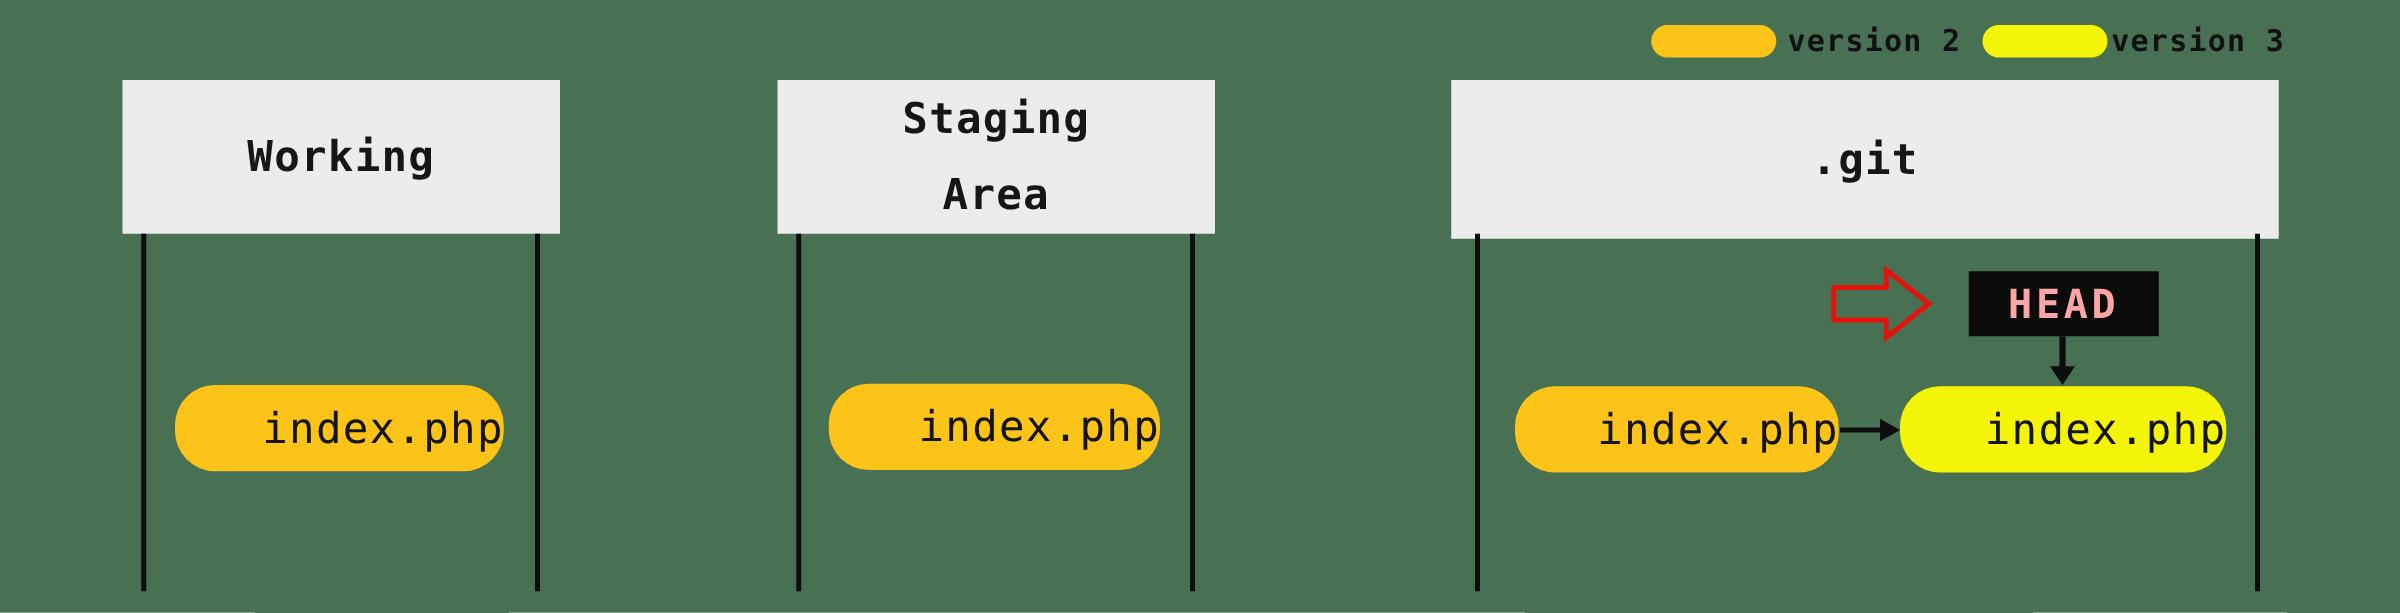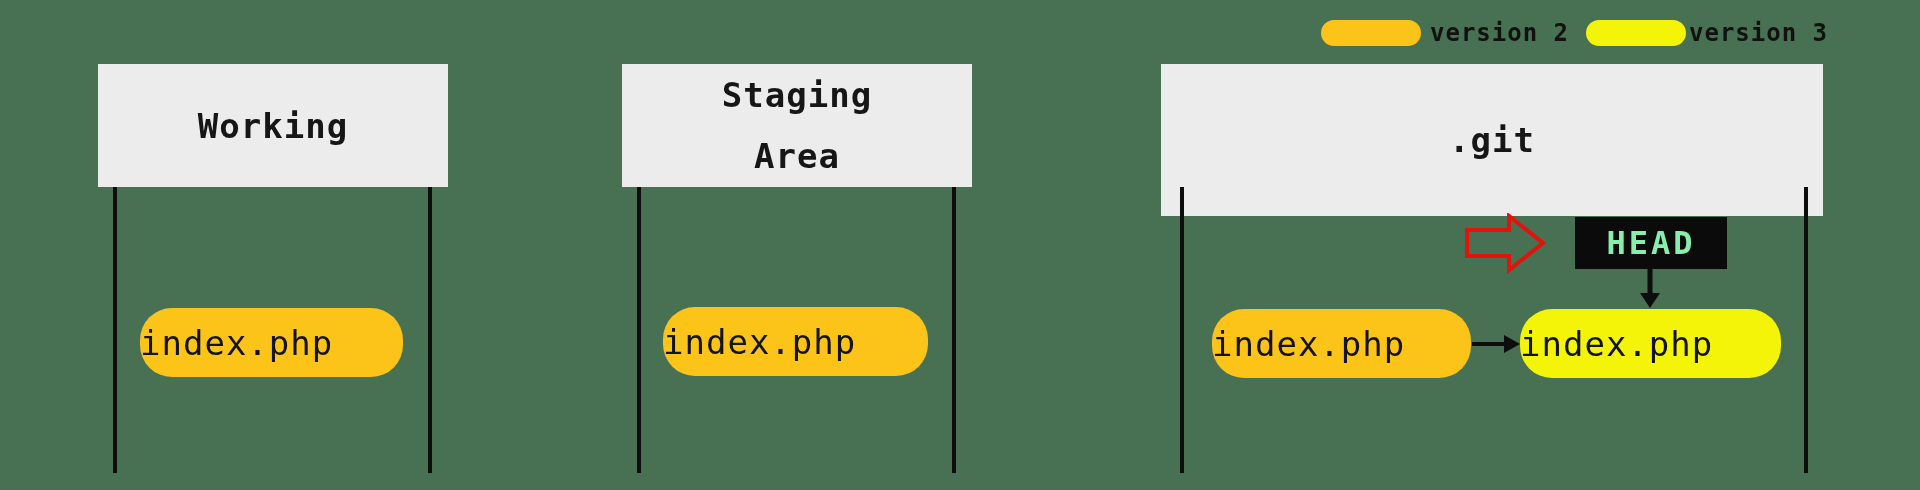--- a/index.html
+++ b/index.html
@@ -15,30 +15,30 @@
     position:absolute;
     background:#ECECEC;
     display:flex;flex-direction:column;
     align-items:center;justify-content:center;
     font-size:34px;font-weight:bold;color:#161616;
     line-height:44px;letter-spacing:1px;
     text-align:center;
   }
   #hdr-working{left:98px;top:64px;width:350px;height:123px;}
   #hdr-staging{left:622px;top:64px;width:350px;height:123px;gap:17px;}
-  #hdr-repo{left:1161px;top:64px;width:662px;height:152px;}
+  #hdr-repo{left:1161px;top:64px;width:662px;height:127px;}
   
   .vline{position:absolute;top:187px;height:286px;width:4px;background:#0D0D0D;}
   #vl-1a{left:113px;} #vl-1b{left:428px;}
   #vl-2a{left:637px;} #vl-2b{left:952px;}
   #vl-3a{left:1180px;} #vl-3b{left:1804px;}
   
   .pill{
     position:absolute;height:69px;border-radius:32px;
-    display:flex;align-items:center;justify-content:flex-start;
+    display:flex;align-items:center;justify-content:flex-end;
     font-size:34px;color:#141414;letter-spacing:1px;
   }
   #pill-wd{left:140px;top:308px;width:263px;}
   #pill-sa{left:663px;top:307px;width:265px;}
   #pill-repo-v2{left:1212px;top:309px;width:259px;}
   #pill-repo-v1{left:1520px;top:309px;width:261px;}
   
   .head-box{
     position:absolute;left:1575px;top:217px;width:152px;height:52px;
     display:flex;align-items:center;justify-content:center;
@@ -94,21 +94,21 @@
   <div class="pill" id="pill-sa" style="background: rgb(252, 196, 25);">
     <span>index.php</span>
   </div>
   <div class="pill" id="pill-repo-v2" style="background: rgb(252, 196, 25);">
     <span>index.php</span>
   </div>
   <div class="pill" id="pill-repo-v1" style="background: rgb(244, 244, 9);">
     <span>index.php</span>
   </div>
 
-  <div class="head-box" style="background: rgb(11, 11, 11); color: #86efac;">
+  <div class="head-box" style="background: rgb(11, 11, 11); color: #fca5a5;">
     <span>HEAD</span>
   </div>
 
   <svg class="abs" id="red-arrow" width="84" height="62" viewBox="0 0 84 62">
     <polygon points="4,17 46,17 46,3 80,30 46,57 46,43 4,43" fill="none" stroke="#E3120B" stroke-width="4" stroke-linejoin="miter"></polygon>
   </svg>
 
   <svg class="abs" id="flow-arrow" width="50" height="24" viewBox="0 0 50 24">
     <line x1="0" y1="12" x2="34" y2="12" stroke="#0D0D0D" stroke-width="4"></line>
     <polygon points="32,3 32,21 48,12" fill="#0D0D0D"></polygon>

